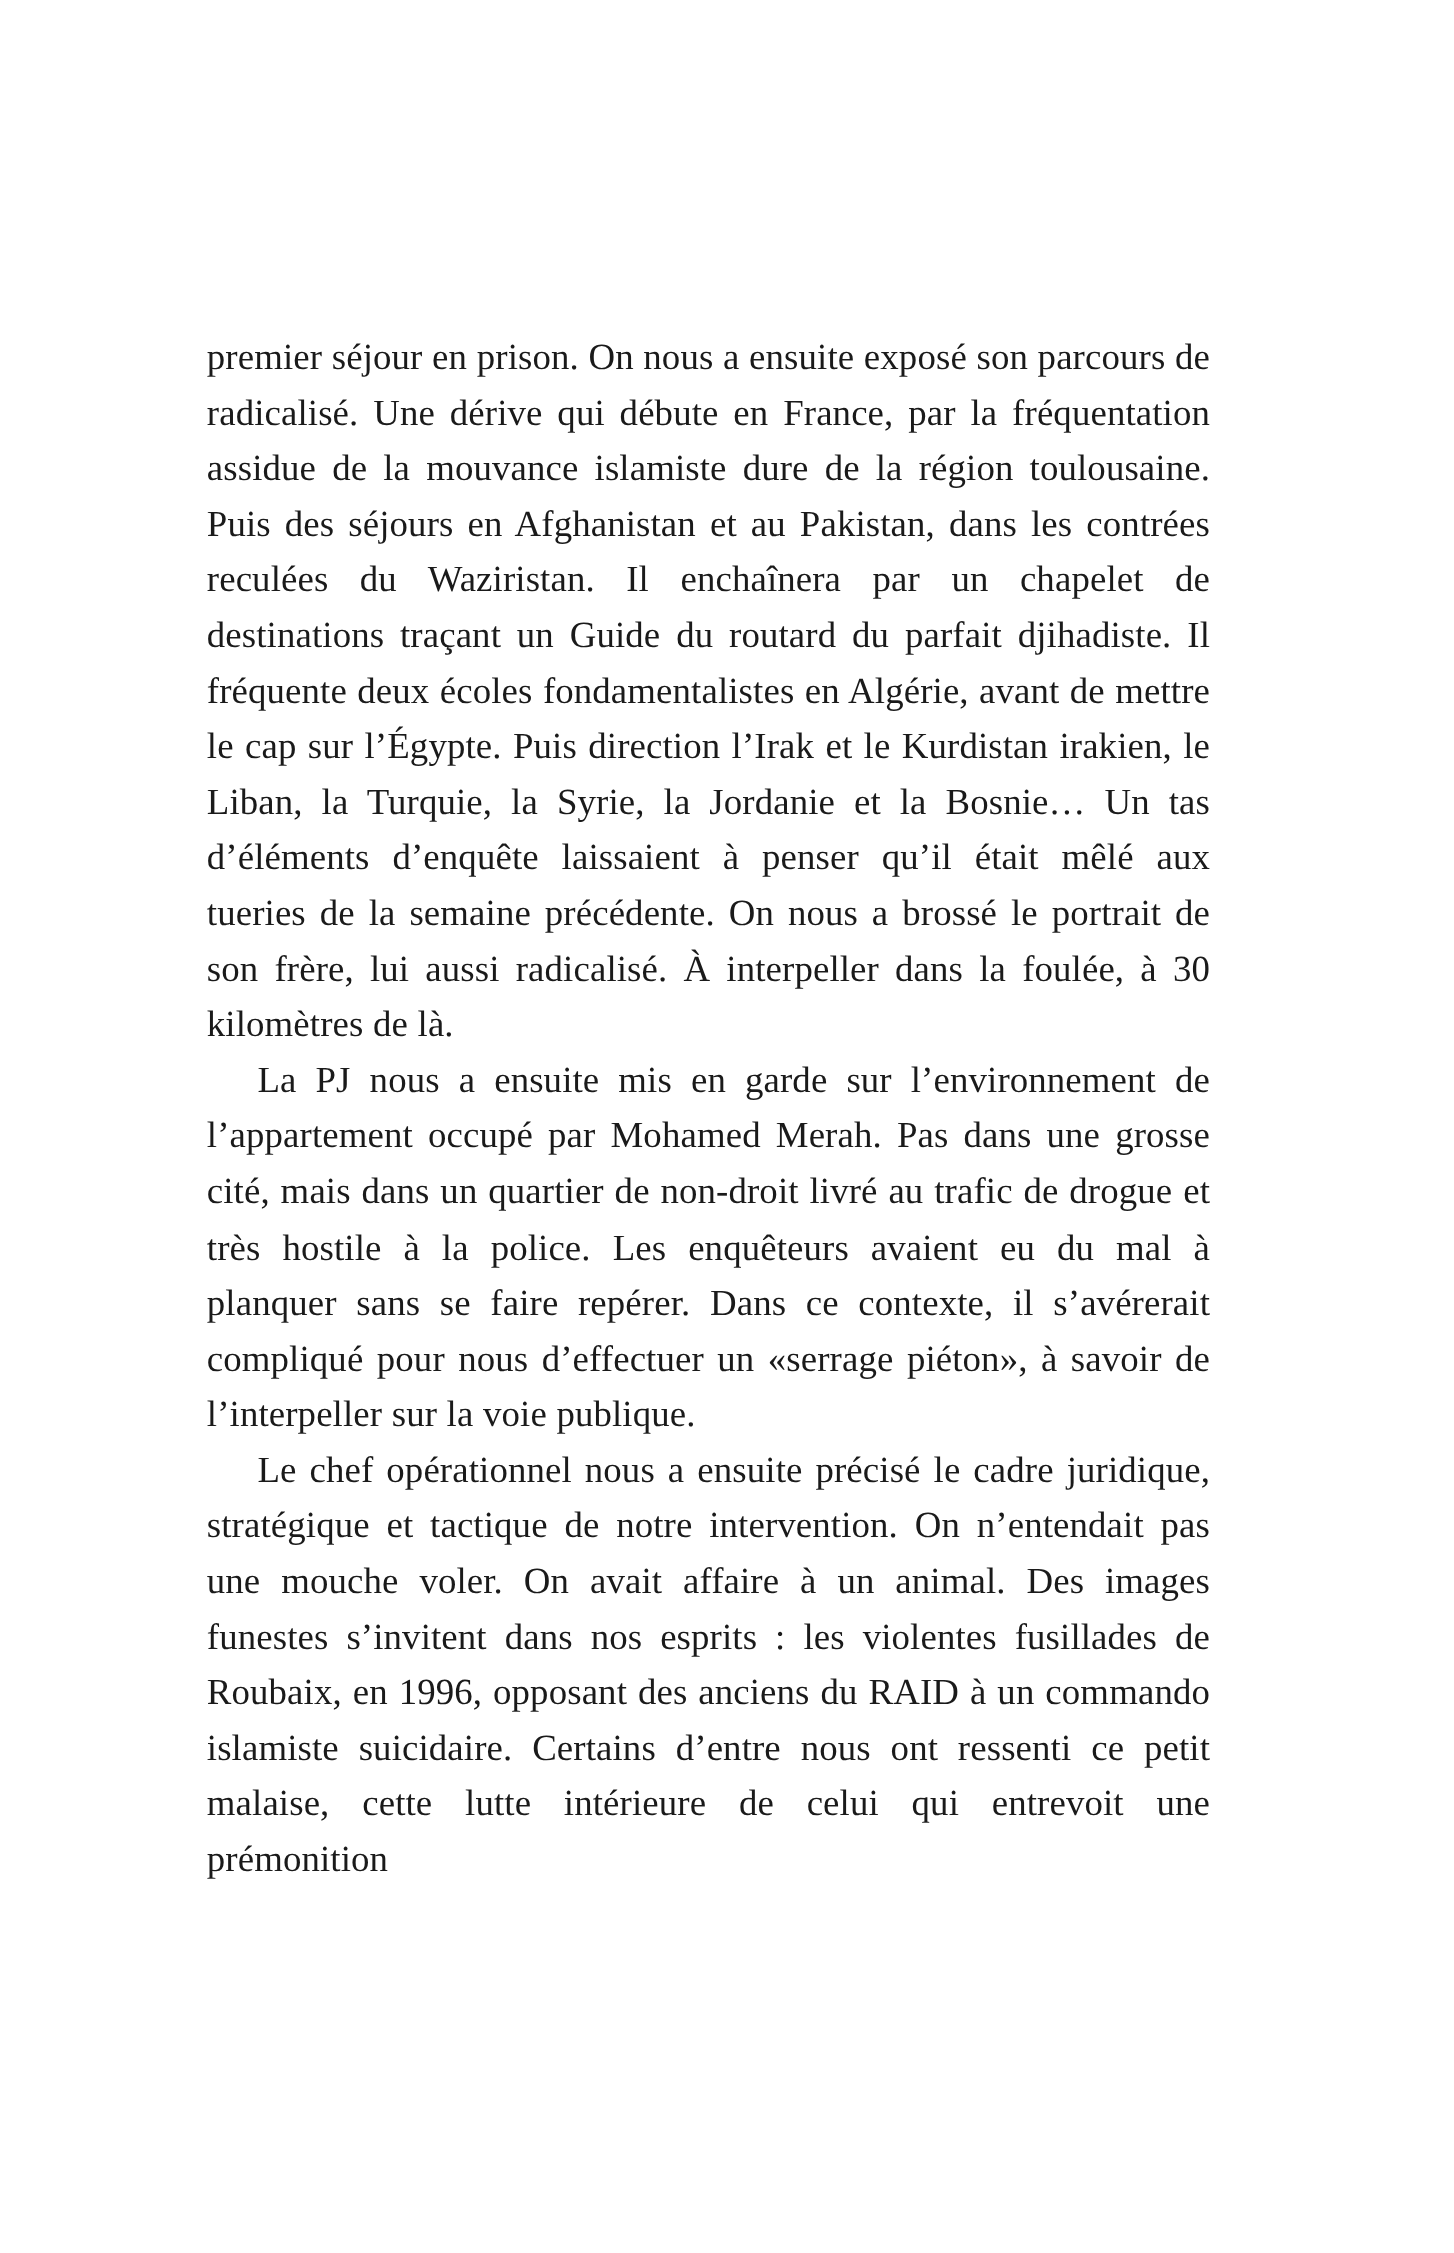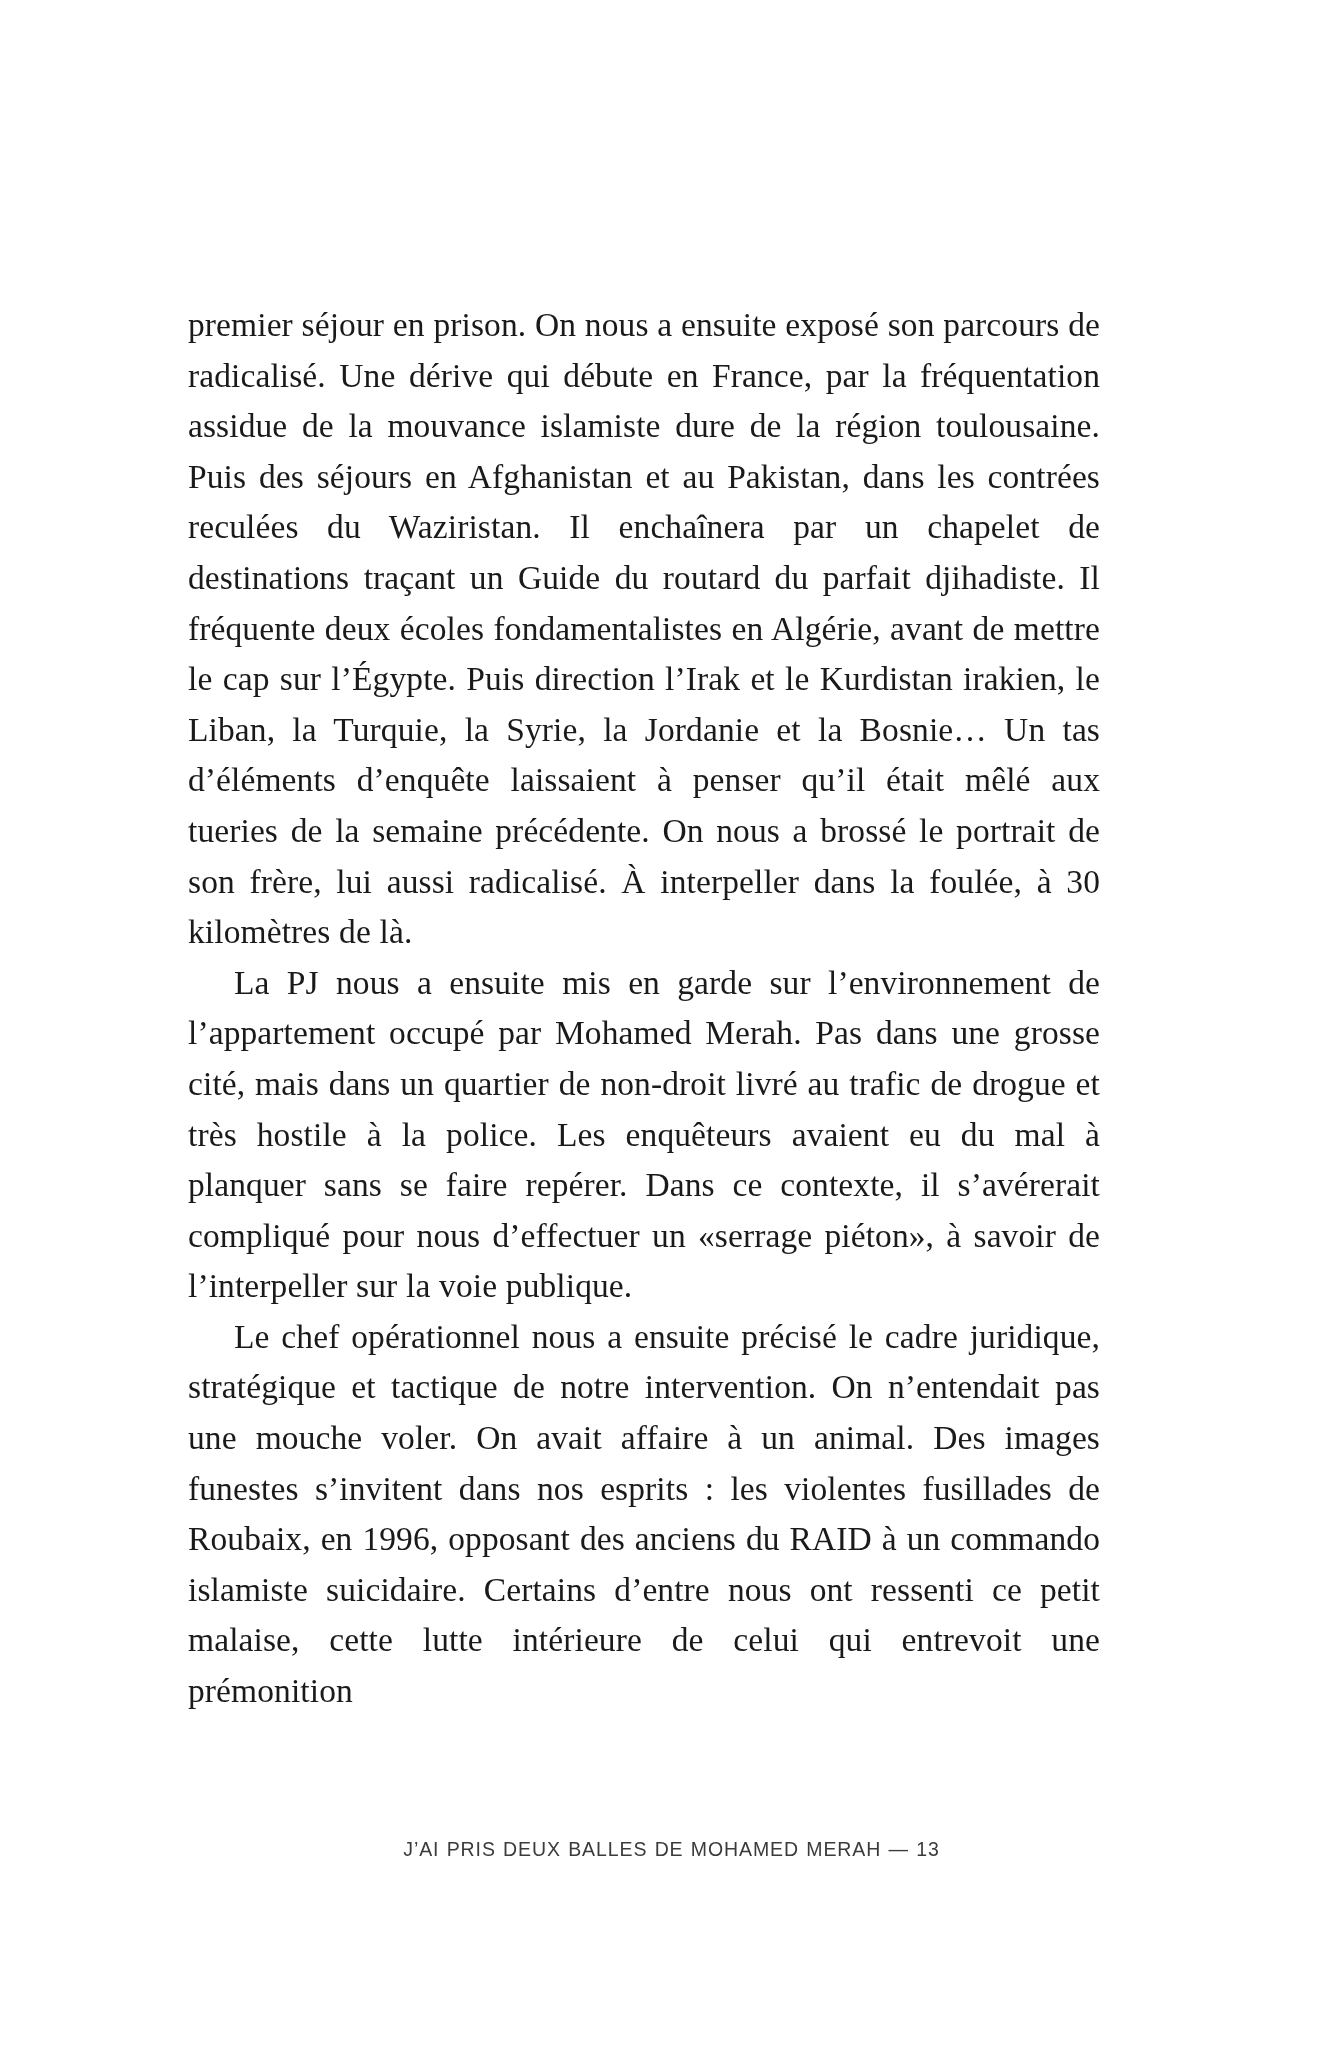--- a/index.html
+++ b/index.html
@@ -62,17 +62,14 @@
 <body>
 
 <div class="page">
 
   <div class="text-column">
     <p class="body-par">premier séjour en prison. On nous a ensuite exposé son parcours de radicalisé. Une dérive qui débute en France, par la fréquentation assidue de la mouvance islamiste dure de la région toulousaine. Puis des séjours en Afghanistan et au Pakistan, dans les contrées reculées du Waziristan. Il enchaînera par un chapelet de destinations traçant un Guide du routard du parfait djihadiste. Il fréquente deux écoles fondamentalistes en Algérie, avant de mettre le cap sur l’Égypte. Puis direction l’Irak et le Kurdistan irakien, le Liban, la Turquie, la Syrie, la Jordanie et la Bosnie… Un tas d’éléments d’enquête laissaient à penser qu’il était mêlé aux tueries de la semaine précédente. On nous a brossé le portrait de son frère, lui aussi radicalisé. À interpeller dans la foulée, à 30 kilomètres de là.</p>
     <p class="body-par indent">La PJ nous a ensuite mis en garde sur l’environnement de l’appartement occupé par Mohamed Merah. Pas dans une grosse cité, mais dans un quartier de non-droit livré au trafic de drogue et très hostile à la police. Les enquêteurs avaient eu du mal à planquer sans se faire repérer. Dans ce contexte, il s’avérerait compliqué pour nous d’effectuer un «serrage piéton», à savoir de l’interpeller sur la voie publique.</p>
     <p class="body-par indent">Le chef opérationnel nous a ensuite précisé le cadre juridique, stratégique et tactique de notre intervention. On n’entendait pas une mouche voler. On avait affaire à un animal. Des images funestes s’invitent dans nos esprits : les violentes fusillades de Roubaix, en 1996, opposant des anciens du RAID à un commando islamiste suicidaire. Certains d’entre nous ont ressenti ce petit malaise, cette lutte intérieure de celui qui entrevoit une prémonition</p>
   </div>
 
-  <div class="footer">
-    <span class="footer-inner">J’AI PRIS DEUX BALLES DE MOHAMED MERAH — 13</span>
-  </div>
 
 </div>
 
 </body></html>

